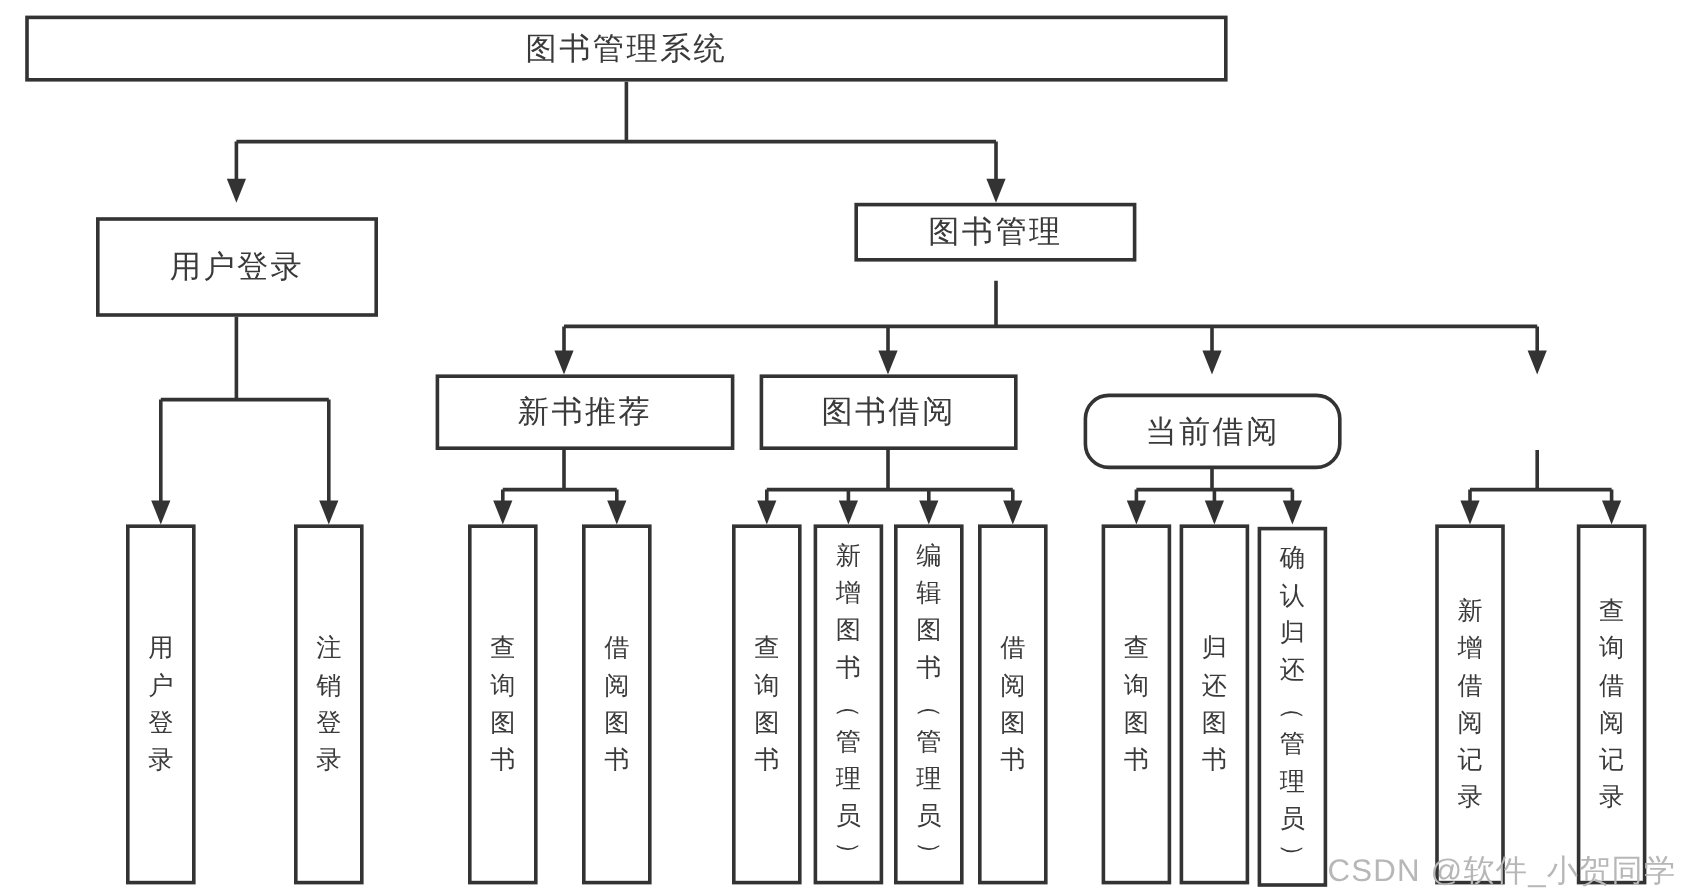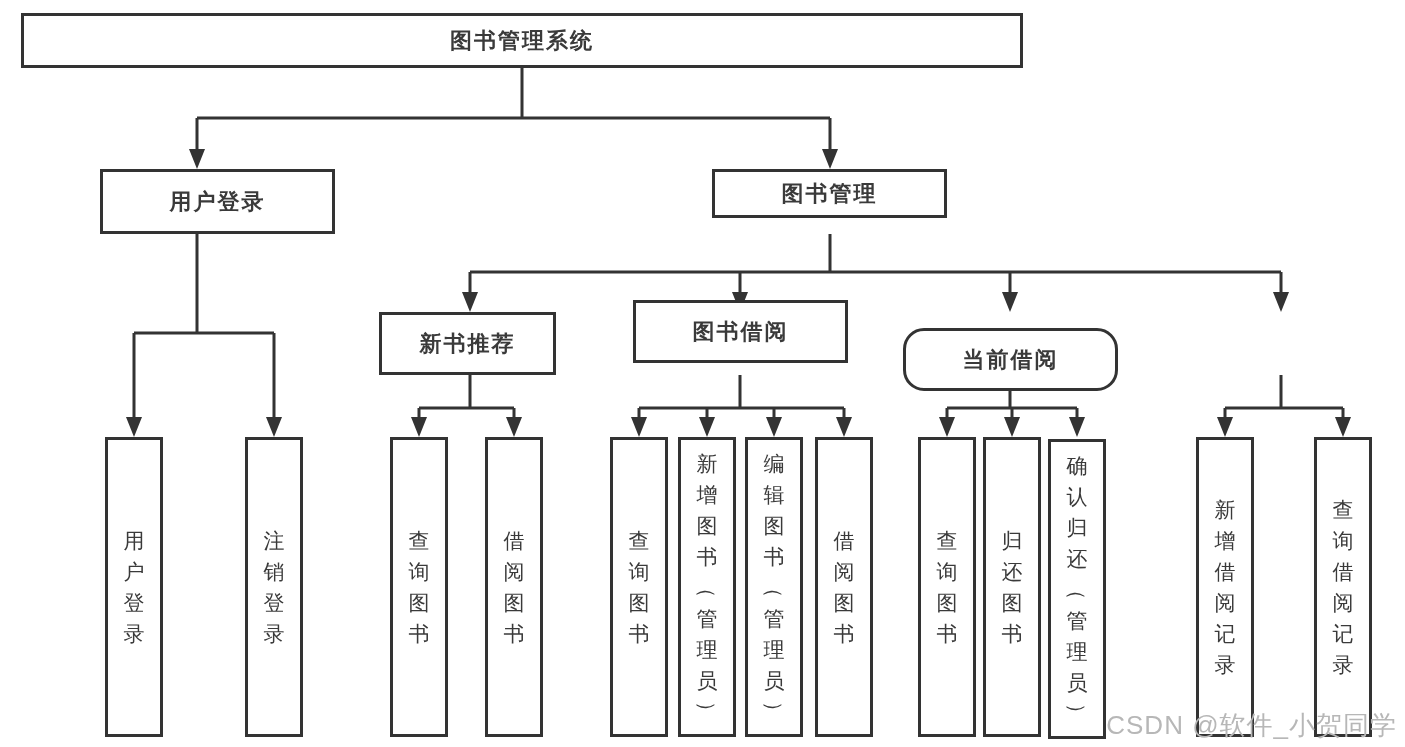--- a/index.html
+++ b/index.html
@@ -34,25 +34,24 @@
     position: absolute;
     box-sizing: border-box;
     border: 3px solid #333333;
     background: #ffffff;
     display: flex;
     align-items: center;
     justify-content: center;
     color: #3a3a3a;
   }
   .hlabel {
-    font-size: 22px;
+    font-size: 26px;
     letter-spacing: 2px;
     white-space: nowrap;
     color: #3a3a3a;
-    font-weight: bold;
   }
   .vtext {
     display: flex;
     flex-direction: column;
     align-items: center;
     justify-content: center;
     height: 100%;
     width: 100%;
   }
   .vchar {
@@ -128,31 +127,31 @@
       <path d="M1281,375 V408 M1225,408 H1343 M1225,408 V420 M1343,408 V420"></path>
       <polygon points="1217,417 1233,417 1225,437"></polygon>
       <polygon points="1335,417 1351,417 1343,437"></polygon>
     </g>
   </svg>
 
   <div class="node" style="left:21px; top:13px; width:1002px; height:55px;">
     <span class="hlabel">图书管理系统</span>
   </div>
 
-  <div class="node" style="left:80px; top:169px; width:235px; height:65px;margin-left:20px;">
+  <div class="node" style="left:80px; top:181px; width:235px; height:83px;">
     <span class="hlabel">用户登录</span>
   </div>
   <div class="node" style="left:712px; top:169px; width:235px; height:49px;">
     <span class="hlabel">图书管理</span>
   </div>
 
-  <div class="node" style="left:363px; top:312px; width:177px; height:63px;margin-left:16px;">
+  <div class="node" style="left:363px; top:312px; width:249px; height:63px;">
     <span class="hlabel">新书推荐</span>
   </div>
-  <div class="node" style="left:633px; top:300px; width:215px; height:63px;">
+  <div class="node" style="left:633px; top:312px; width:215px; height:63px;">
     <span class="hlabel">图书借阅</span>
   </div>
   <div class="node" style="left:903px; top:328px; width:215px; height:63px;border-radius:21px;">
     <span class="hlabel">当前借阅</span>
   </div>
 
   <div class="node" style="left:105px; top:437px; width:58px; height:300px;">
     <div class="vtext">
         <span class="vchar">用</span>
         <span class="vchar">户</span>

